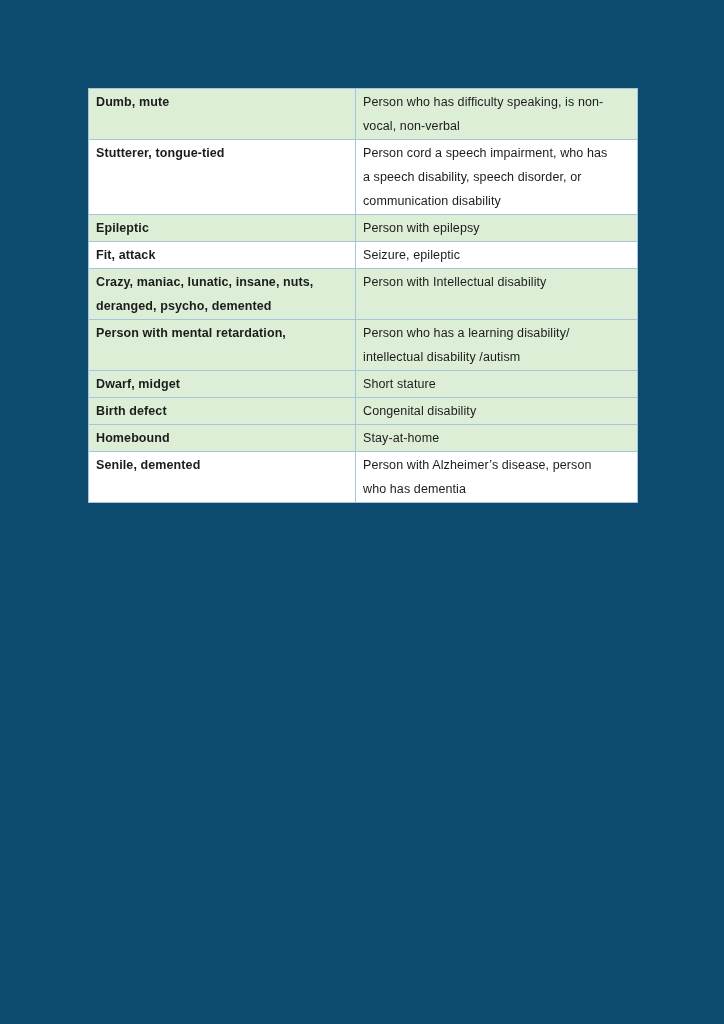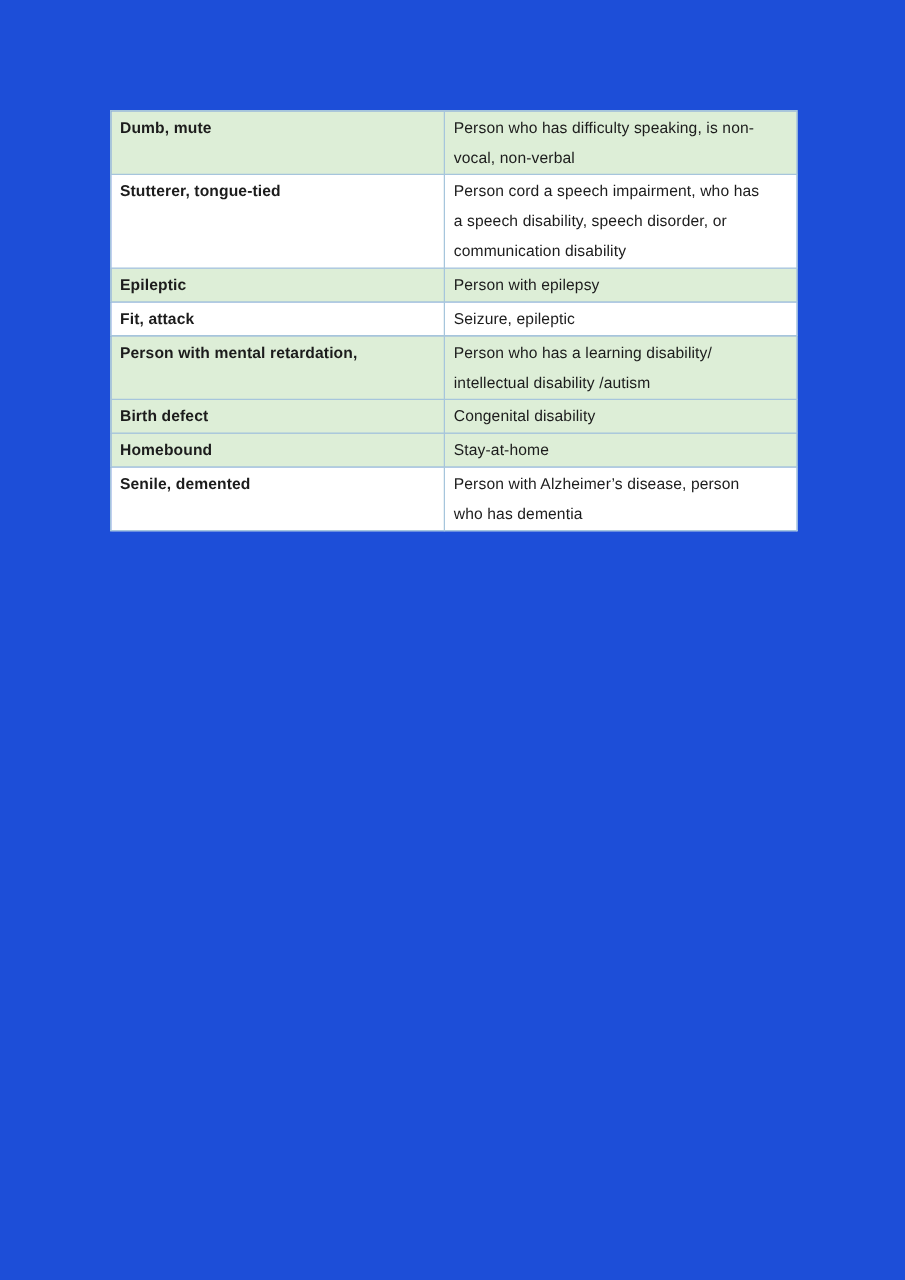--- a/index.html
+++ b/index.html
@@ -4,21 +4,21 @@
 <style>
   * { margin: 0; padding: 0; box-sizing: border-box; }
   html, body {
     background: #e9e9e9;
     font-family: "Liberation Sans", "DejaVu Sans", sans-serif;
   }
   .page {
     position: relative;
     width: 724px;
     height: 1024px;
-    background: #1d4ed8;
+    background: #0c4a6e;
     margin: 0 auto;
     overflow: hidden;
   }
   table.term-table {
     position: absolute;
     left: 88px;
     top: 88px;
     width: 549px;
     border-collapse: collapse;
     table-layout: fixed;
@@ -63,23 +63,32 @@
         </tr>
         <tr class="shaded">
           <td class="left-cell">Epileptic</td>
           <td class="right-cell">Person with epilepsy</td>
         </tr>
         <tr class="plain">
           <td class="left-cell">Fit, attack</td>
           <td class="right-cell">Seizure, epileptic</td>
         </tr>
         <tr class="shaded">
+          <td class="left-cell">Crazy, maniac, lunatic, insane, nuts,
+deranged, psycho, demented</td>
+          <td class="right-cell">Person with Intellectual disability</td>
+        </tr>
+        <tr class="shaded">
           <td class="left-cell">Person with mental retardation,</td>
           <td class="right-cell">Person who has a learning disability/
 intellectual disability /autism</td>
+        </tr>
+        <tr class="shaded">
+          <td class="left-cell">Dwarf, midget</td>
+          <td class="right-cell">Short stature</td>
         </tr>
         <tr class="shaded">
           <td class="left-cell">Birth defect</td>
           <td class="right-cell">Congenital disability</td>
         </tr>
         <tr class="shaded">
           <td class="left-cell">Homebound</td>
           <td class="right-cell">Stay-at-home</td>
         </tr>
         <tr class="plain">

